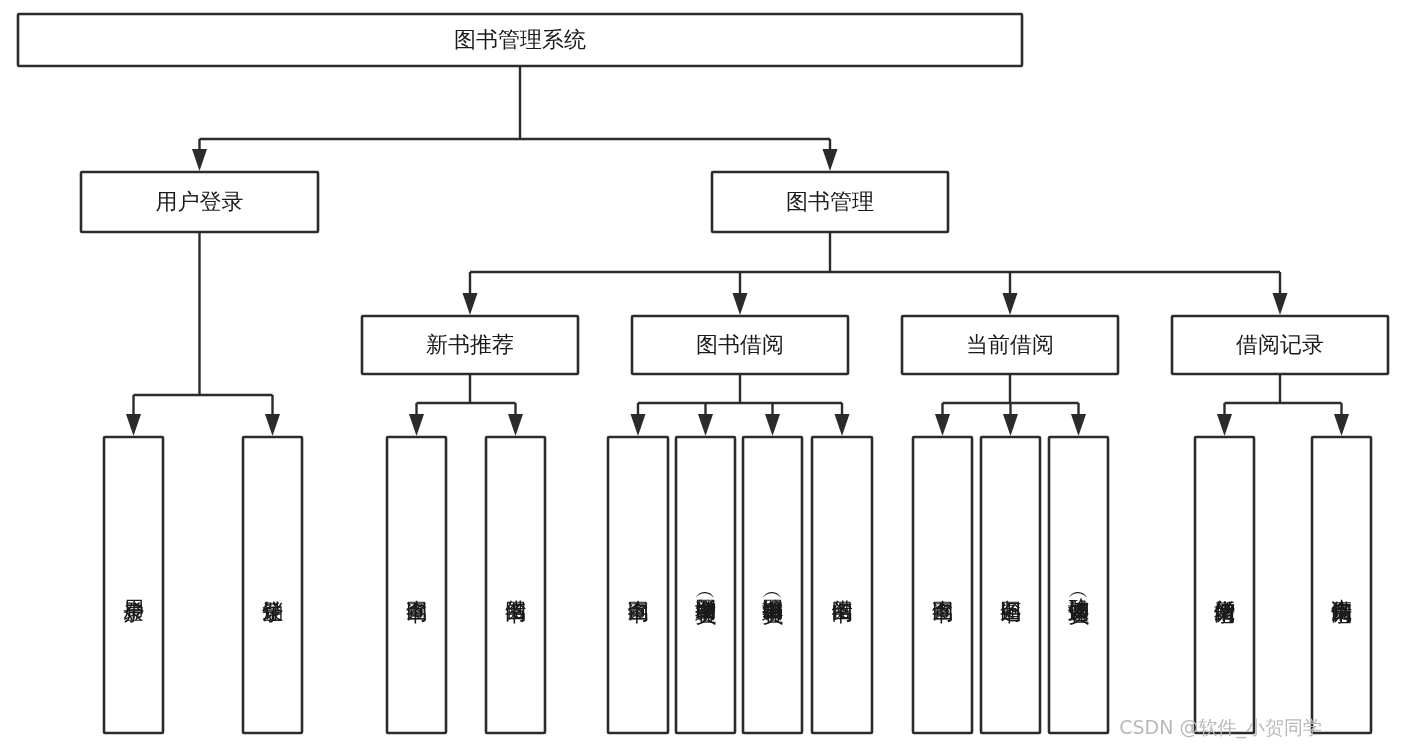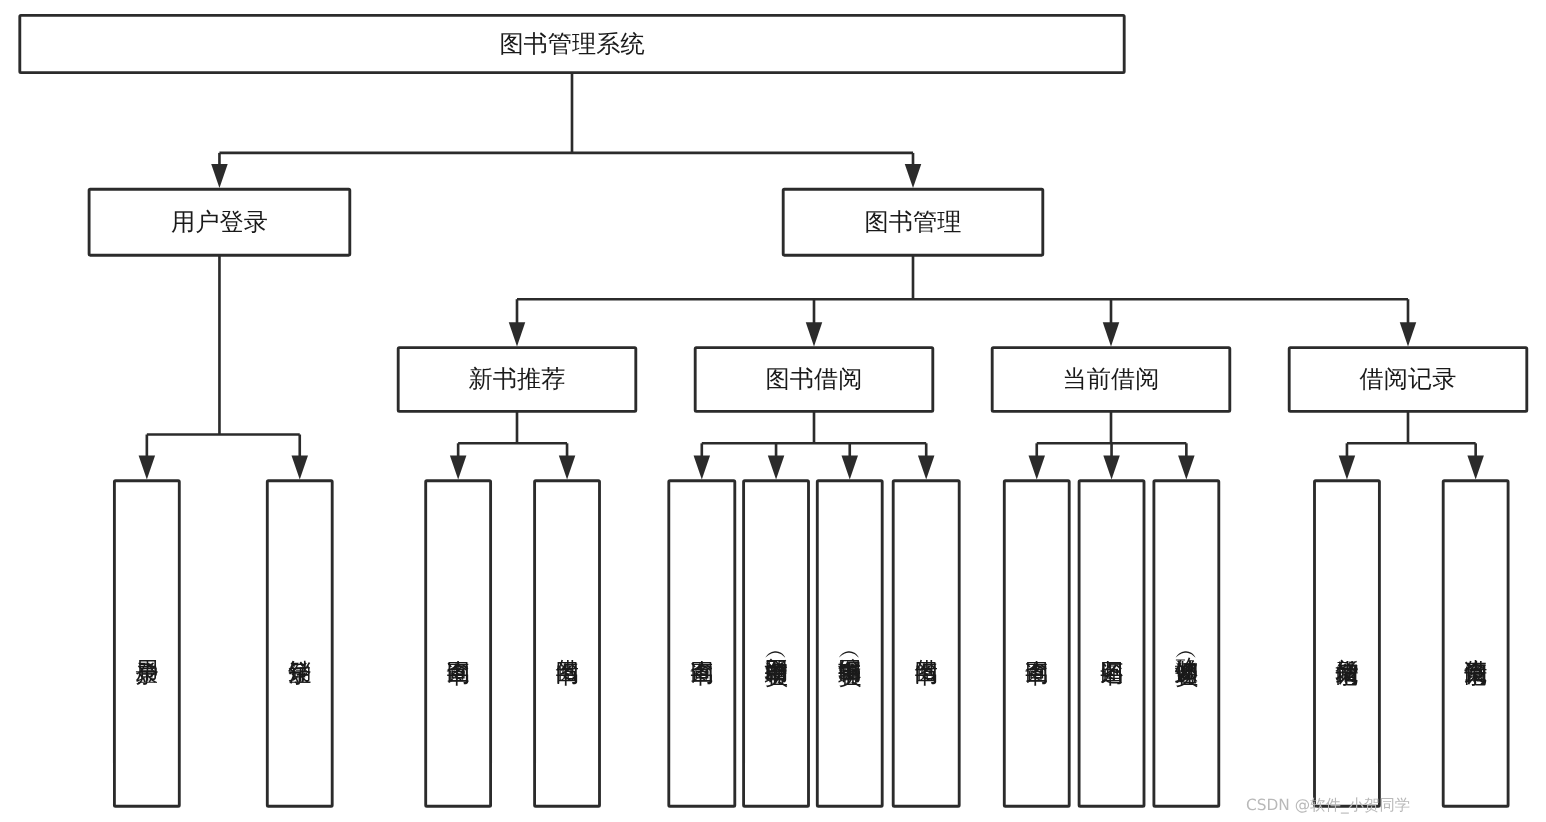--- a/index.html
+++ b/index.html
@@ -11,20 +11,21 @@
     width: 1405px;
     height: 747px;
     font-family: "DejaVu Sans", "Liberation Sans", sans-serif;
     overflow: hidden;
   }
   #diagram-root {
     position: relative;
     width: 1290px;
     height: 747px;
     background: #ffffff;
+    padding-left: 40px;
   }
   svg#flow-svg {
     position: absolute;
     left: 0;
     top: 0;
     width: 1405px;
     height: 747px;
   }
   .node-box {
     fill: #ffffff;
@@ -60,21 +61,21 @@
     align-items: center;
     justify-content: center;
     white-space: nowrap;
     user-select: none;
   }
   #watermark {
     position: absolute;
     right: 8px;
     bottom: 6px;
     font-family: "DejaVu Sans", "Liberation Sans", sans-serif;
-    font-size: 14px;
+    font-size: 19px;
     color: #b9b9b9;
     white-space: nowrap;
     user-select: none;
   }
 </style>
 </head>
 <body>
 
 <div id="diagram-root">
 

